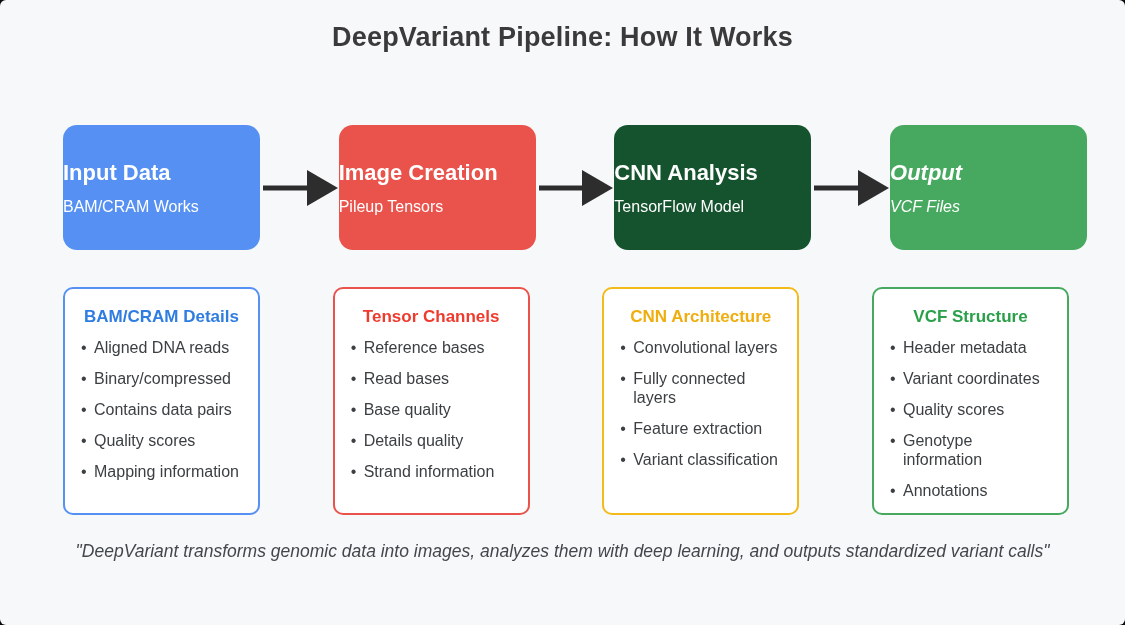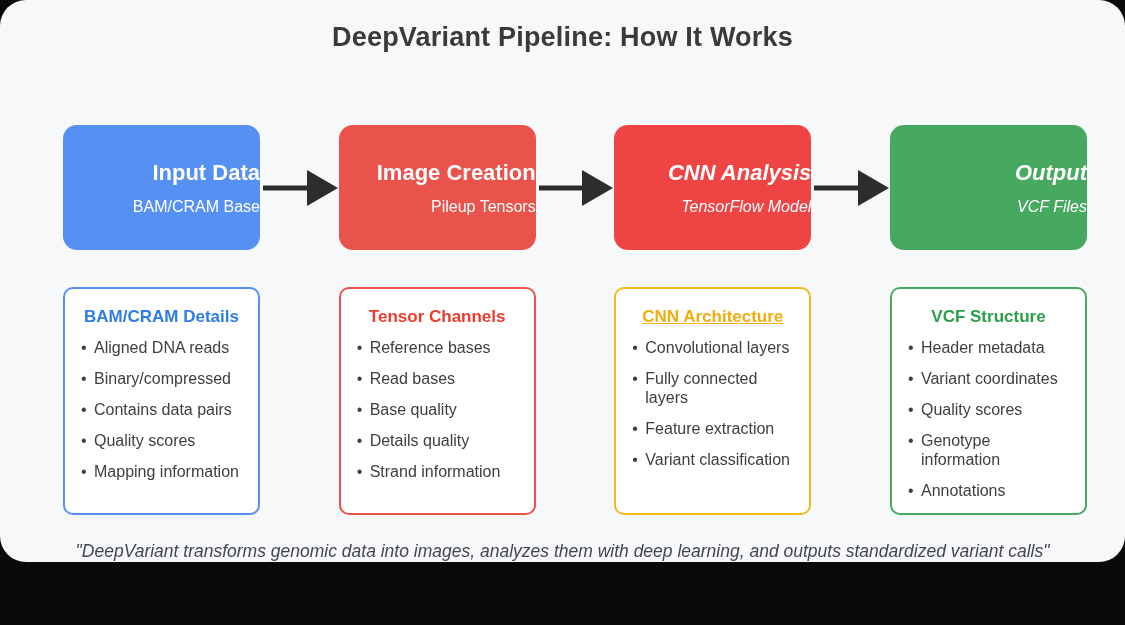--- a/index.html
+++ b/index.html
@@ -1,20 +1,20 @@
 <!DOCTYPE html>
 <html><head>
 <meta charset="utf-8">
 <style>
   html, body { margin: 0; padding: 0; background: #0a0a0a; }
   .page {
     position: relative;
     width: 1125px;
-    height: 562px;
-    border-radius: 26px;
+    height: 625px;
+    border-radius: 6px;
     overflow: hidden;
     font-family: "Liberation Sans", sans-serif;
     box-sizing: border-box;
   }
   .title {
     position: absolute;
     top: 22px; left: 0; right: 0;
     text-align: center;
     font-size: 27px;
     font-weight: 700;
@@ -29,21 +29,21 @@
     box-sizing: border-box;
     align-items: stretch;
   }
   .stage-box {
     width: 197px;
     flex: 0 0 197px;
     border-radius: 14px;
     color: #ffffff;
     display: flex;
     flex-direction: column;
-    align-items: flex-end;
+    align-items: flex-start;
     justify-content: center;
     gap: 11px;
     text-align: center;
   }
   .stage-title { font-size: 22px; font-weight: 700; line-height: 26px; }
   .stage-subtitle { font-size: 16px; line-height: 19px; }
   .arrow {
     position: relative;
     flex: 1 1 auto;
     align-self: center;
@@ -63,21 +63,21 @@
     width: 0; height: 0;
     border-top: 18px solid transparent;
     border-bottom: 18px solid transparent;
     border-left: 31px solid #2d2d2d;
   }
   .details-row {
     position: absolute;
     top: 287px; left: 0; right: 0;
     display: flex;
     justify-content: space-between;
-    padding: 0 38px 0 63px;
+    padding: 0 56px 0 63px;
     box-sizing: border-box;
   }
   .detail-card {
     width: 197px;
     height: 228px;
     box-sizing: border-box;
     background: #ffffff;
     border: 2px solid;
     border-radius: 10px;
     padding: 17px 14px 0 14px;
@@ -119,39 +119,39 @@
 <body>
 
 <div class="page" style="background: rgb(247, 248, 250);">
 
   <div class="title" style="color: rgb(58, 58, 58);">DeepVariant Pipeline: How It Works</div>
 
   <div class="flow-row">
 
     <div class="stage-box" style="background: rgb(85, 144, 242);">
       <div class="stage-title">Input Data</div>
-      <div class="stage-subtitle">BAM/CRAM Base</div>
+      <div class="stage-subtitle">BAM/CRAM Works</div>
     </div>
 
     <div class="arrow">
       <div class="arrow-line" style="background: rgb(45, 45, 45);"></div>
       <div class="arrow-head" style="border-left-color: rgb(45, 45, 45);"></div>
     </div>
 
     <div class="stage-box" style="background: rgb(234, 83, 75);">
       <div class="stage-title">Image Creation</div>
       <div class="stage-subtitle">Pileup Tensors</div>
     </div>
 
     <div class="arrow">
       <div class="arrow-line" style="background: rgb(45, 45, 45);"></div>
       <div class="arrow-head" style="border-left-color: rgb(45, 45, 45);"></div>
     </div>
 
-    <div class="stage-box" style="background: #ef4444; font-style: italic;">
+    <div class="stage-box" style="background: #14532d;">
       <div class="stage-title">CNN Analysis</div>
       <div class="stage-subtitle">TensorFlow Model</div>
     </div>
 
     <div class="arrow">
       <div class="arrow-line" style="background: rgb(45, 45, 45);"></div>
       <div class="arrow-head" style="border-left-color: rgb(45, 45, 45);"></div>
     </div>
 
     <div class="stage-box" style="background: rgb(71, 169, 95); font-style: italic;">
@@ -179,21 +179,21 @@
       <ul class="detail-list">
         <li>Reference bases</li>
         <li>Read bases</li>
         <li>Base quality</li>
         <li>Details quality</li>
         <li>Strand information</li>
       </ul>
     </div>
 
     <div class="detail-card" style="border-color: rgb(243, 186, 25);">
-      <div class="detail-heading" style="color: rgb(240, 173, 14); text-decoration: underline;">CNN Architecture</div>
+      <div class="detail-heading" style="color: rgb(240, 173, 14);">CNN Architecture</div>
       <ul class="detail-list">
         <li>Convolutional layers</li>
         <li>Fully connected layers</li>
         <li>Feature extraction</li>
         <li>Variant classification</li>
       </ul>
     </div>
 
     <div class="detail-card" style="border-color: rgb(71, 169, 95);">
       <div class="detail-heading" style="color: rgb(43, 160, 74);">VCF Structure</div>

